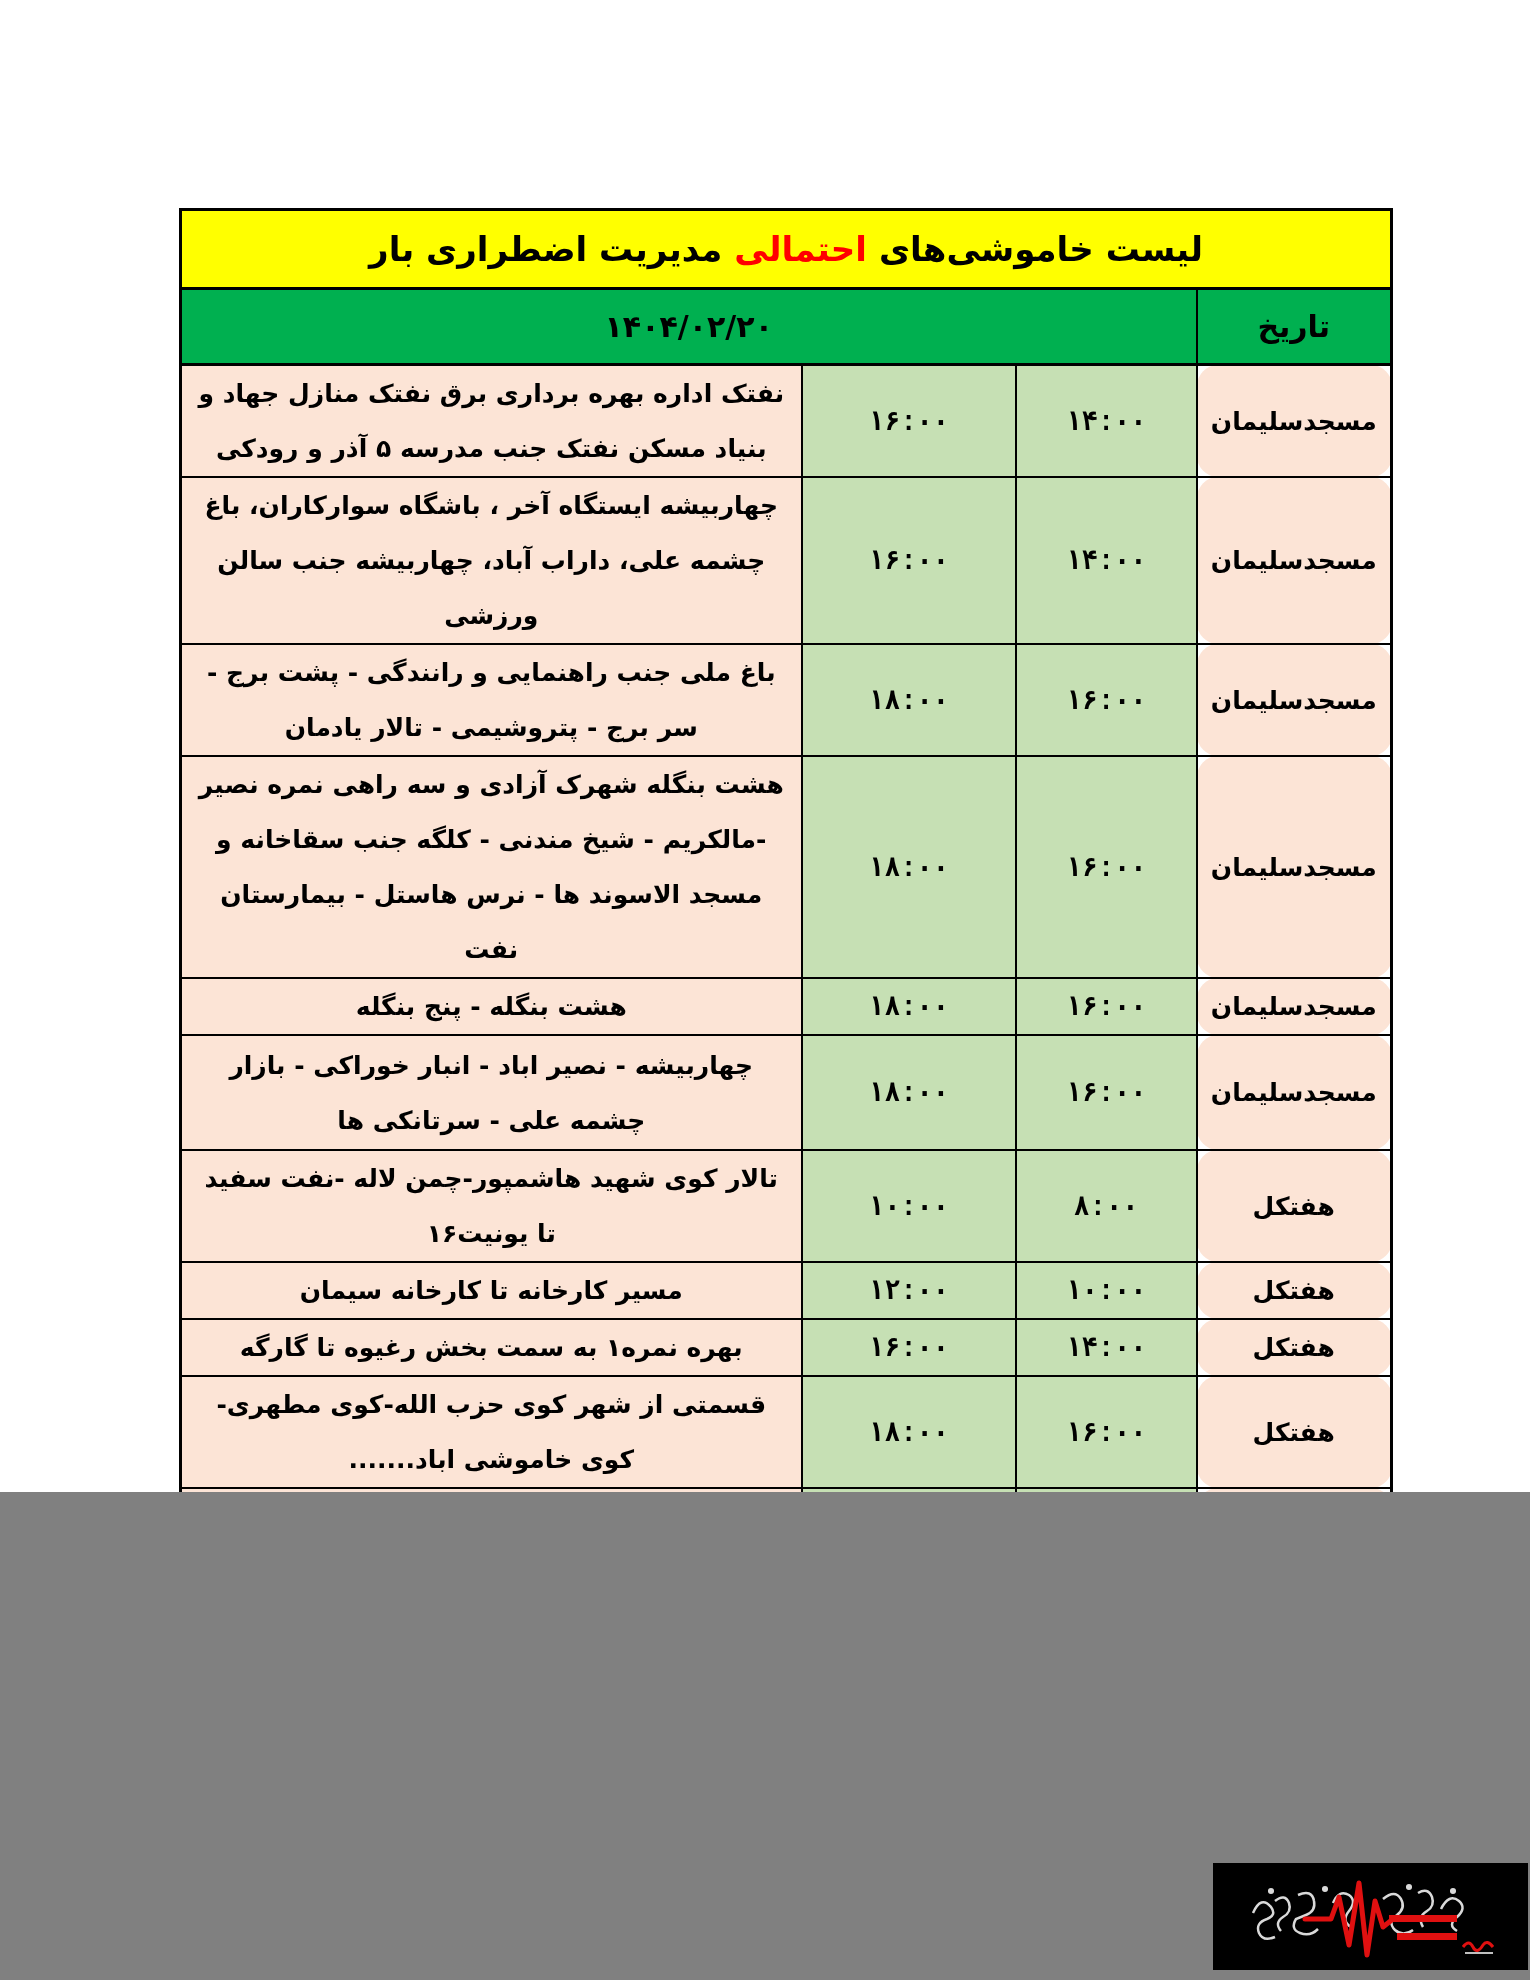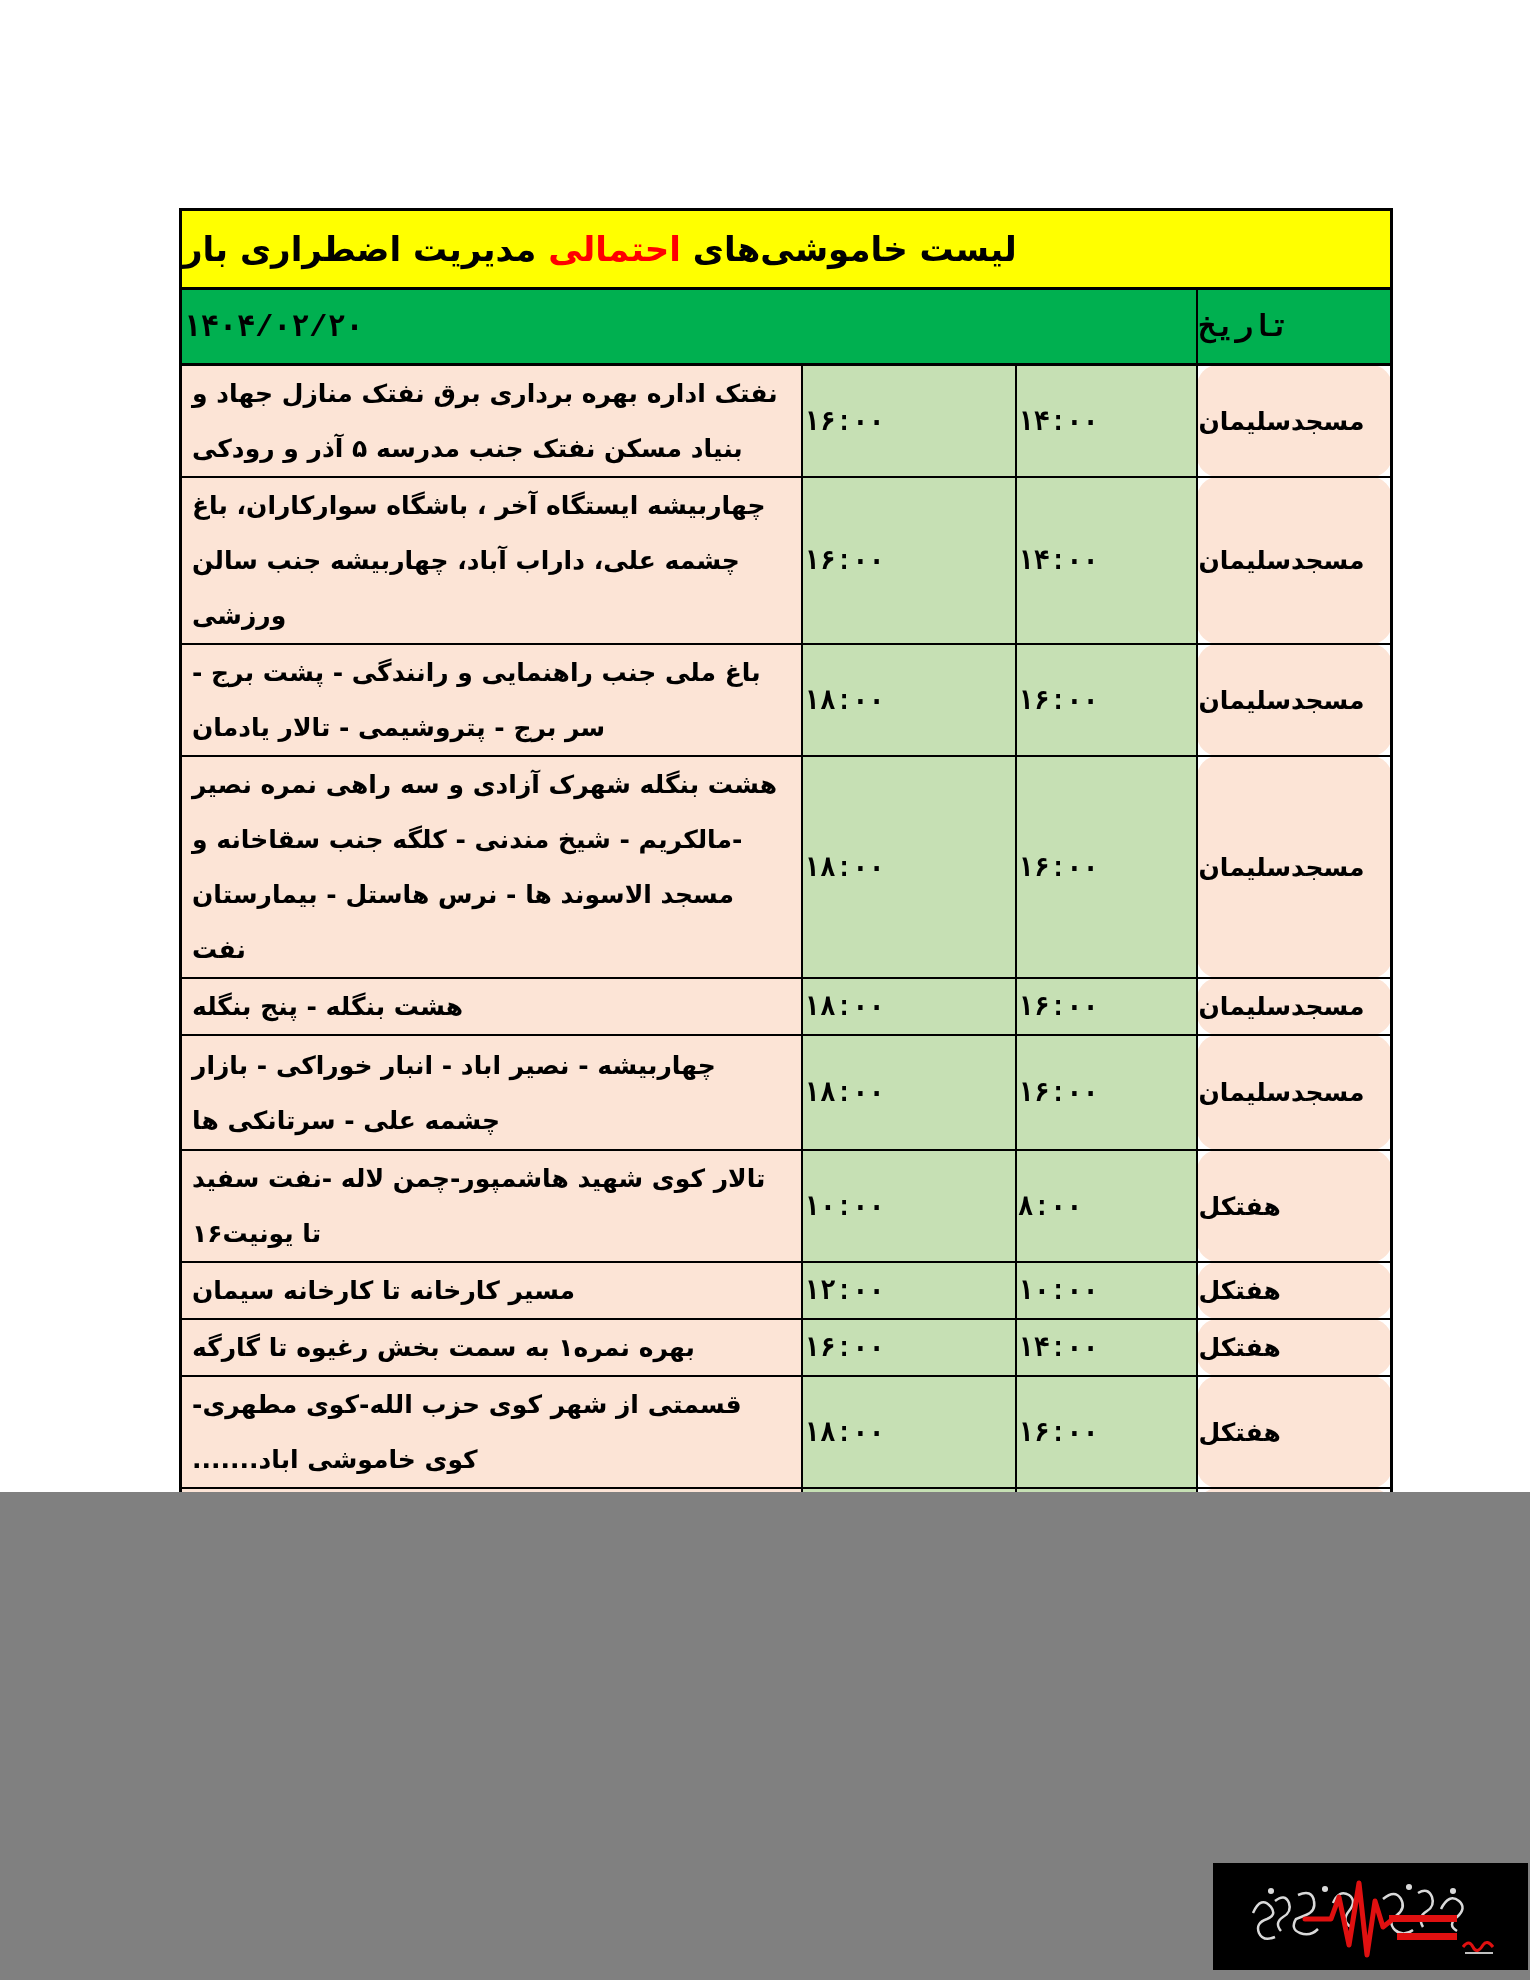--- a/index.html
+++ b/index.html
@@ -17,38 +17,37 @@
     left: 179px;
     top: 208px;
     width: 1211px;
     border-collapse: collapse;
     table-layout: fixed;
     border: 3px solid #000;
   }
   .outage-table td {
     border: 2px solid #000;
     font-weight: bold;
-    text-align: left;
+    text-align: center;
     vertical-align: middle;
     color: #000;
     overflow: hidden;
   }
   .title-row td {
     background: #FFFF00;
     font-size: 34px;
     height: 74px;
     border-bottom-width: 3px;
   }
   .title-hl { color: #FF0000; }
   .date-row td {
     background: #00B050;
     font-size: 30px;
     height: 71px;
     border-bottom-width: 3px;
-    font-family: Liberation Mono, monospace;
   }
   .desc-cell {
     background: #FCE4D6;
     font-size: 25px;
     line-height: 2.2;
     padding: 0 10px;
   }
   .time-cell {
     background: #C6E0B4;
     font-size: 27px;

